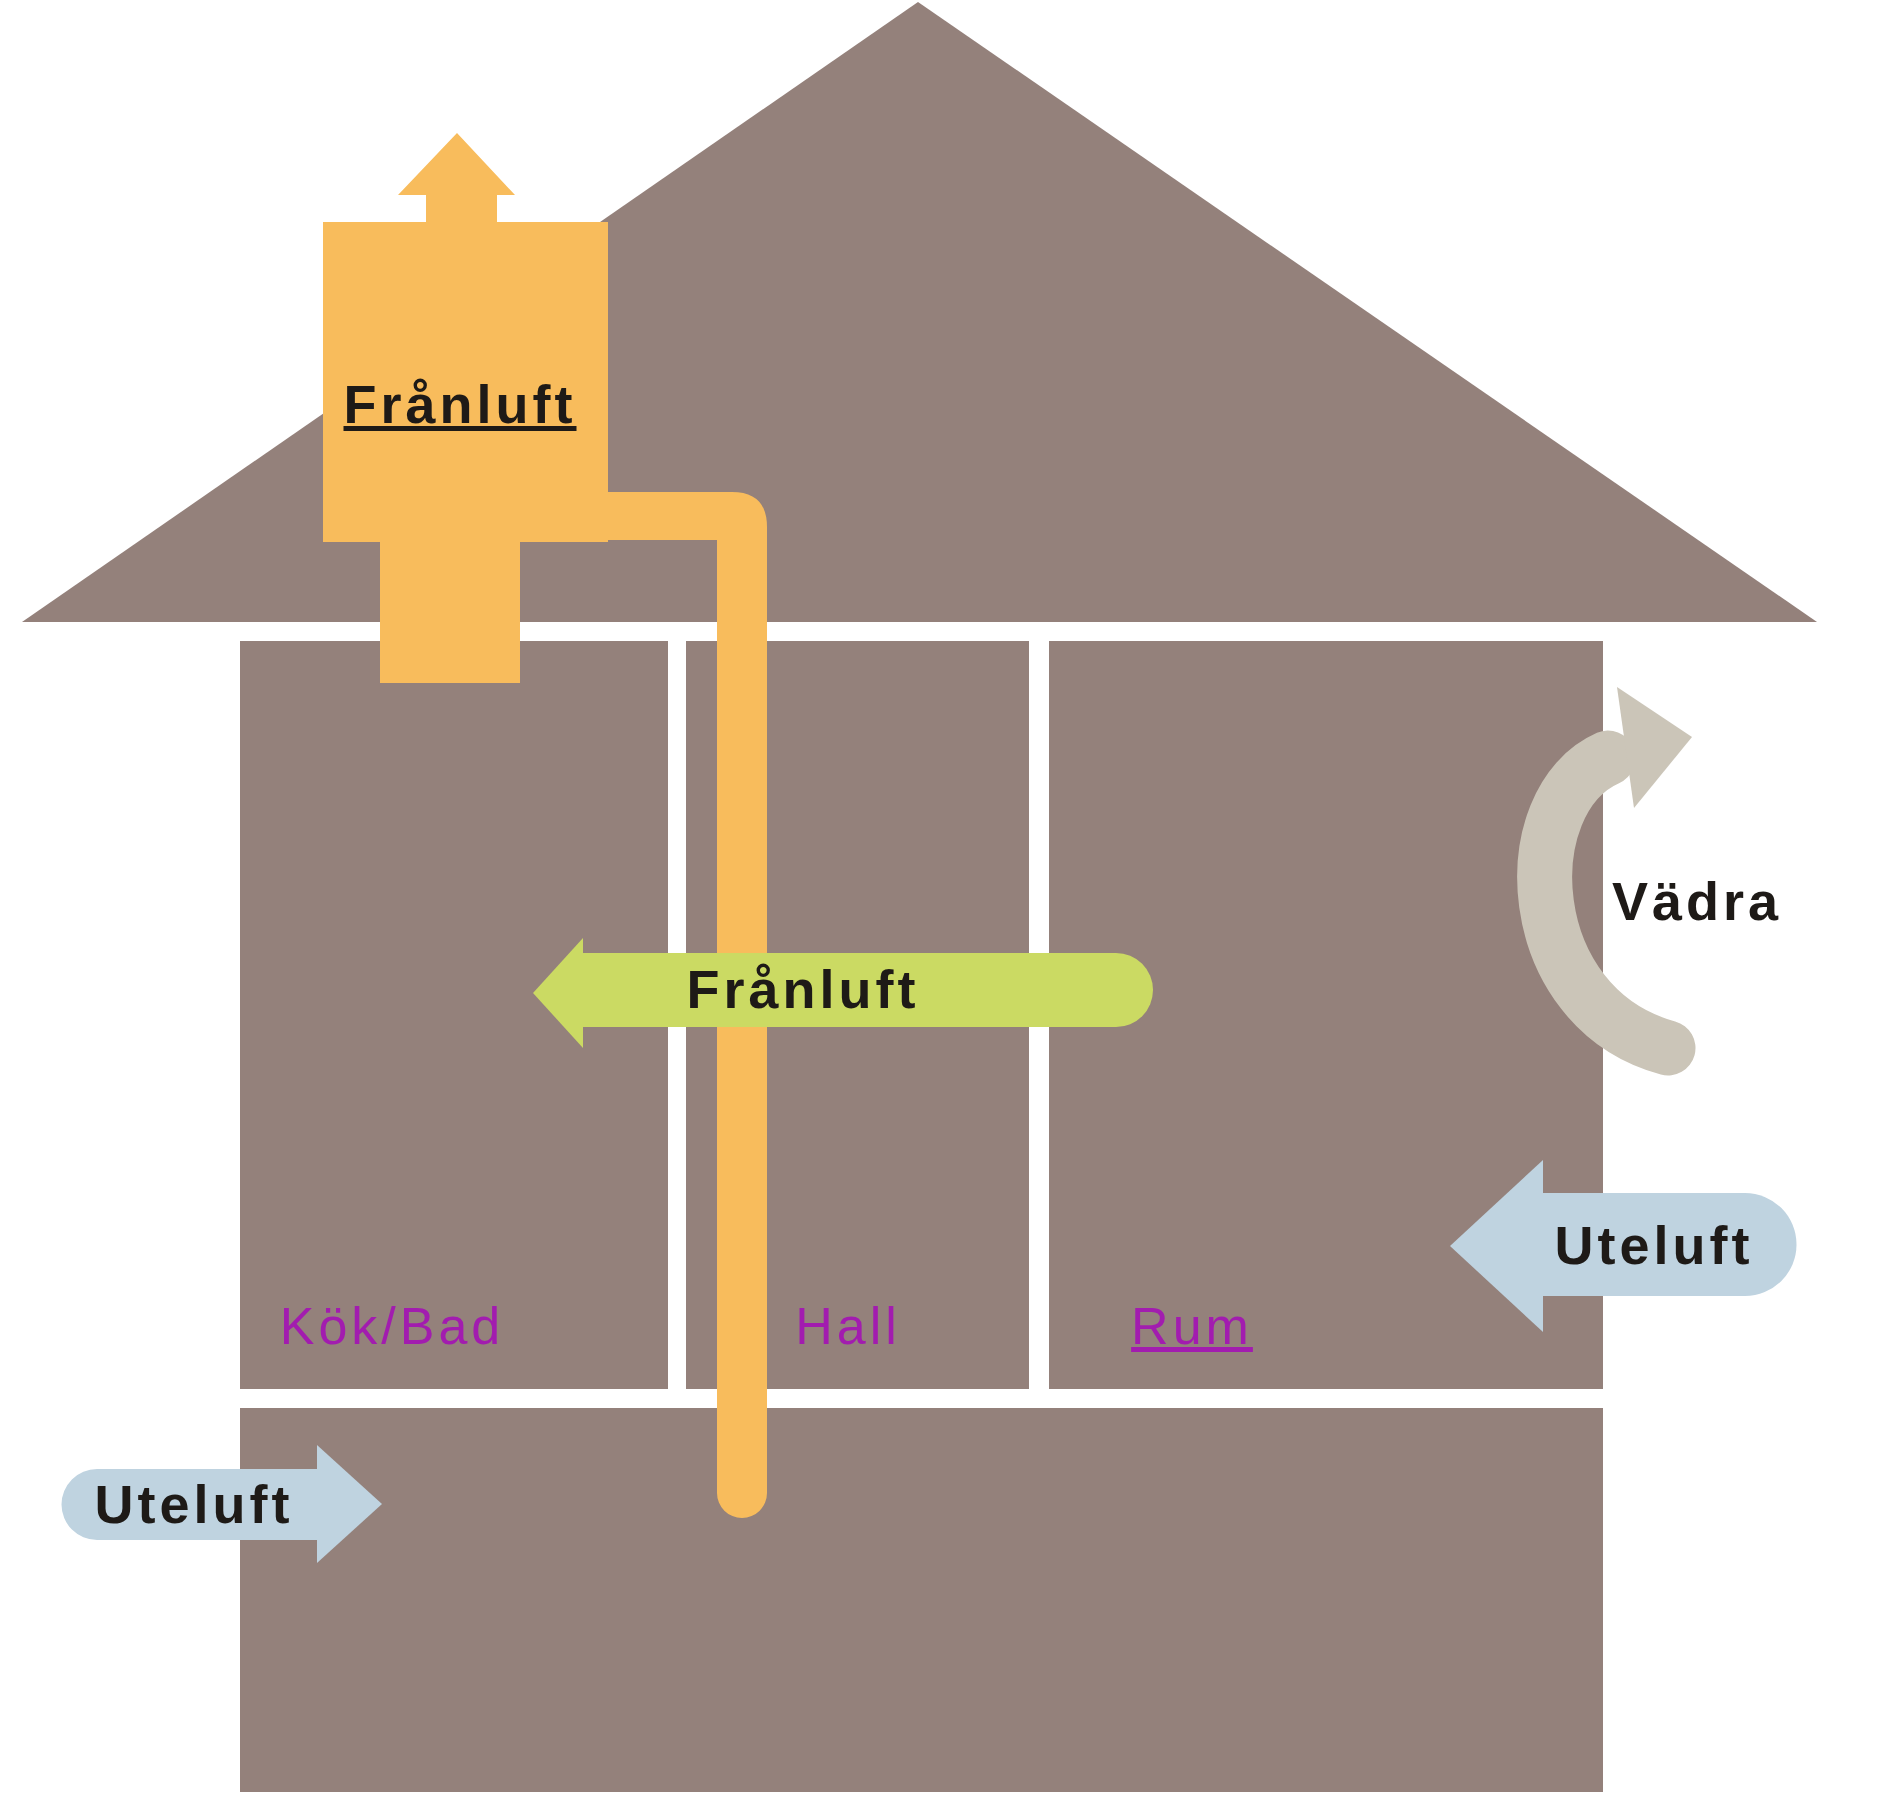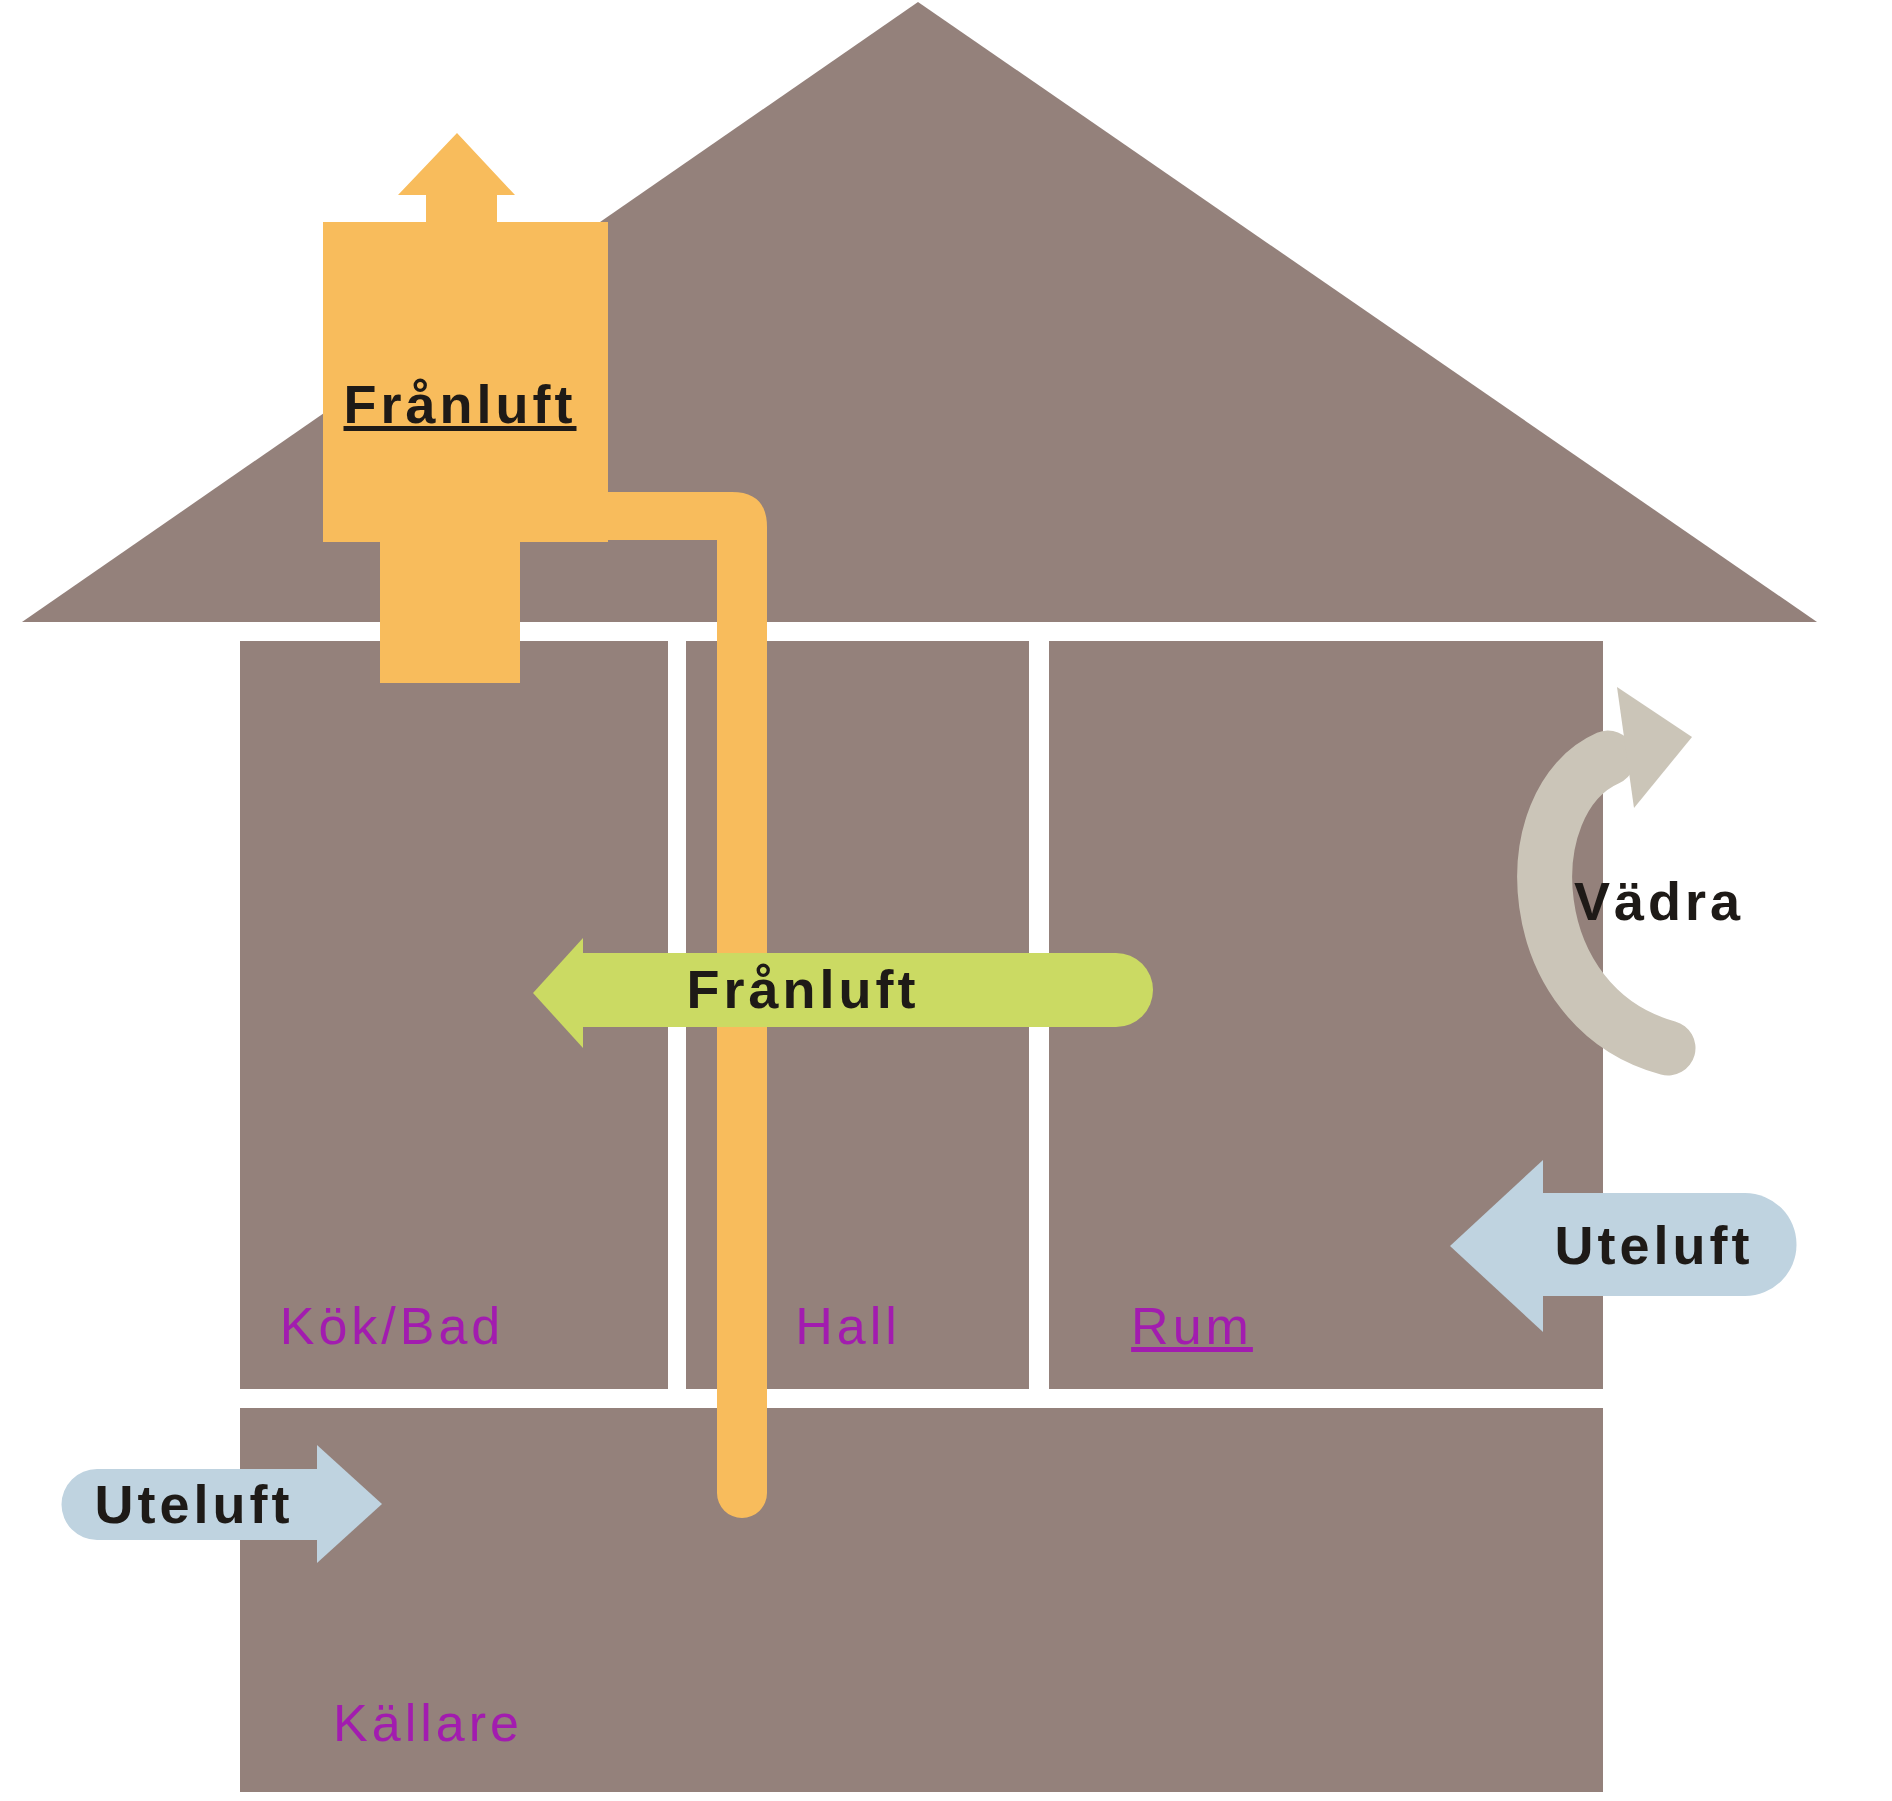--- a/index.html
+++ b/index.html
@@ -62,27 +62,26 @@
     <polygon points="317,1445 382,1504 317,1563" fill="#BFD3E0"></polygon>
 
     <path d="M 1668 1048 C 1520 1008 1512 800 1608 758" fill="none" stroke="#CBC5B8" stroke-width="55" stroke-linecap="round"></path>
     <polygon points="1617,687 1692,737 1634,808" fill="#CBC5B8"></polygon>
   </svg>
 
   <div class="label label-dark" style="left:460px; top:404px;text-decoration:underline;">Frånluft</div>
 
   <div class="label label-dark" style="left:803px; top:989px;">Frånluft</div>
 
-  <div class="label label-dark" style="left:1659px; top:901px;">Vädra</div>
+  <div class="label label-dark" style="left:1697px; top:901px;">Vädra</div>
 
   <div class="label label-dark" style="left:1654px; top:1245px;">Uteluft</div>
 
   <div class="label label-dark" style="left:194px; top:1504px;">Uteluft</div>
 
   <div class="label label-light" style="left:392px; top:1326px;">Kök/Bad</div>
 
   <div class="label label-light" style="left:848px; top:1326px;">Hall</div>
 
   <div class="label label-light" style="left:1192px; top:1326px;text-decoration:underline;">Rum</div>
 
-  <div class="label label-light" style="left:428px; top:1723px;">Källare</div>
 
 </div>
 
 </body></html>

